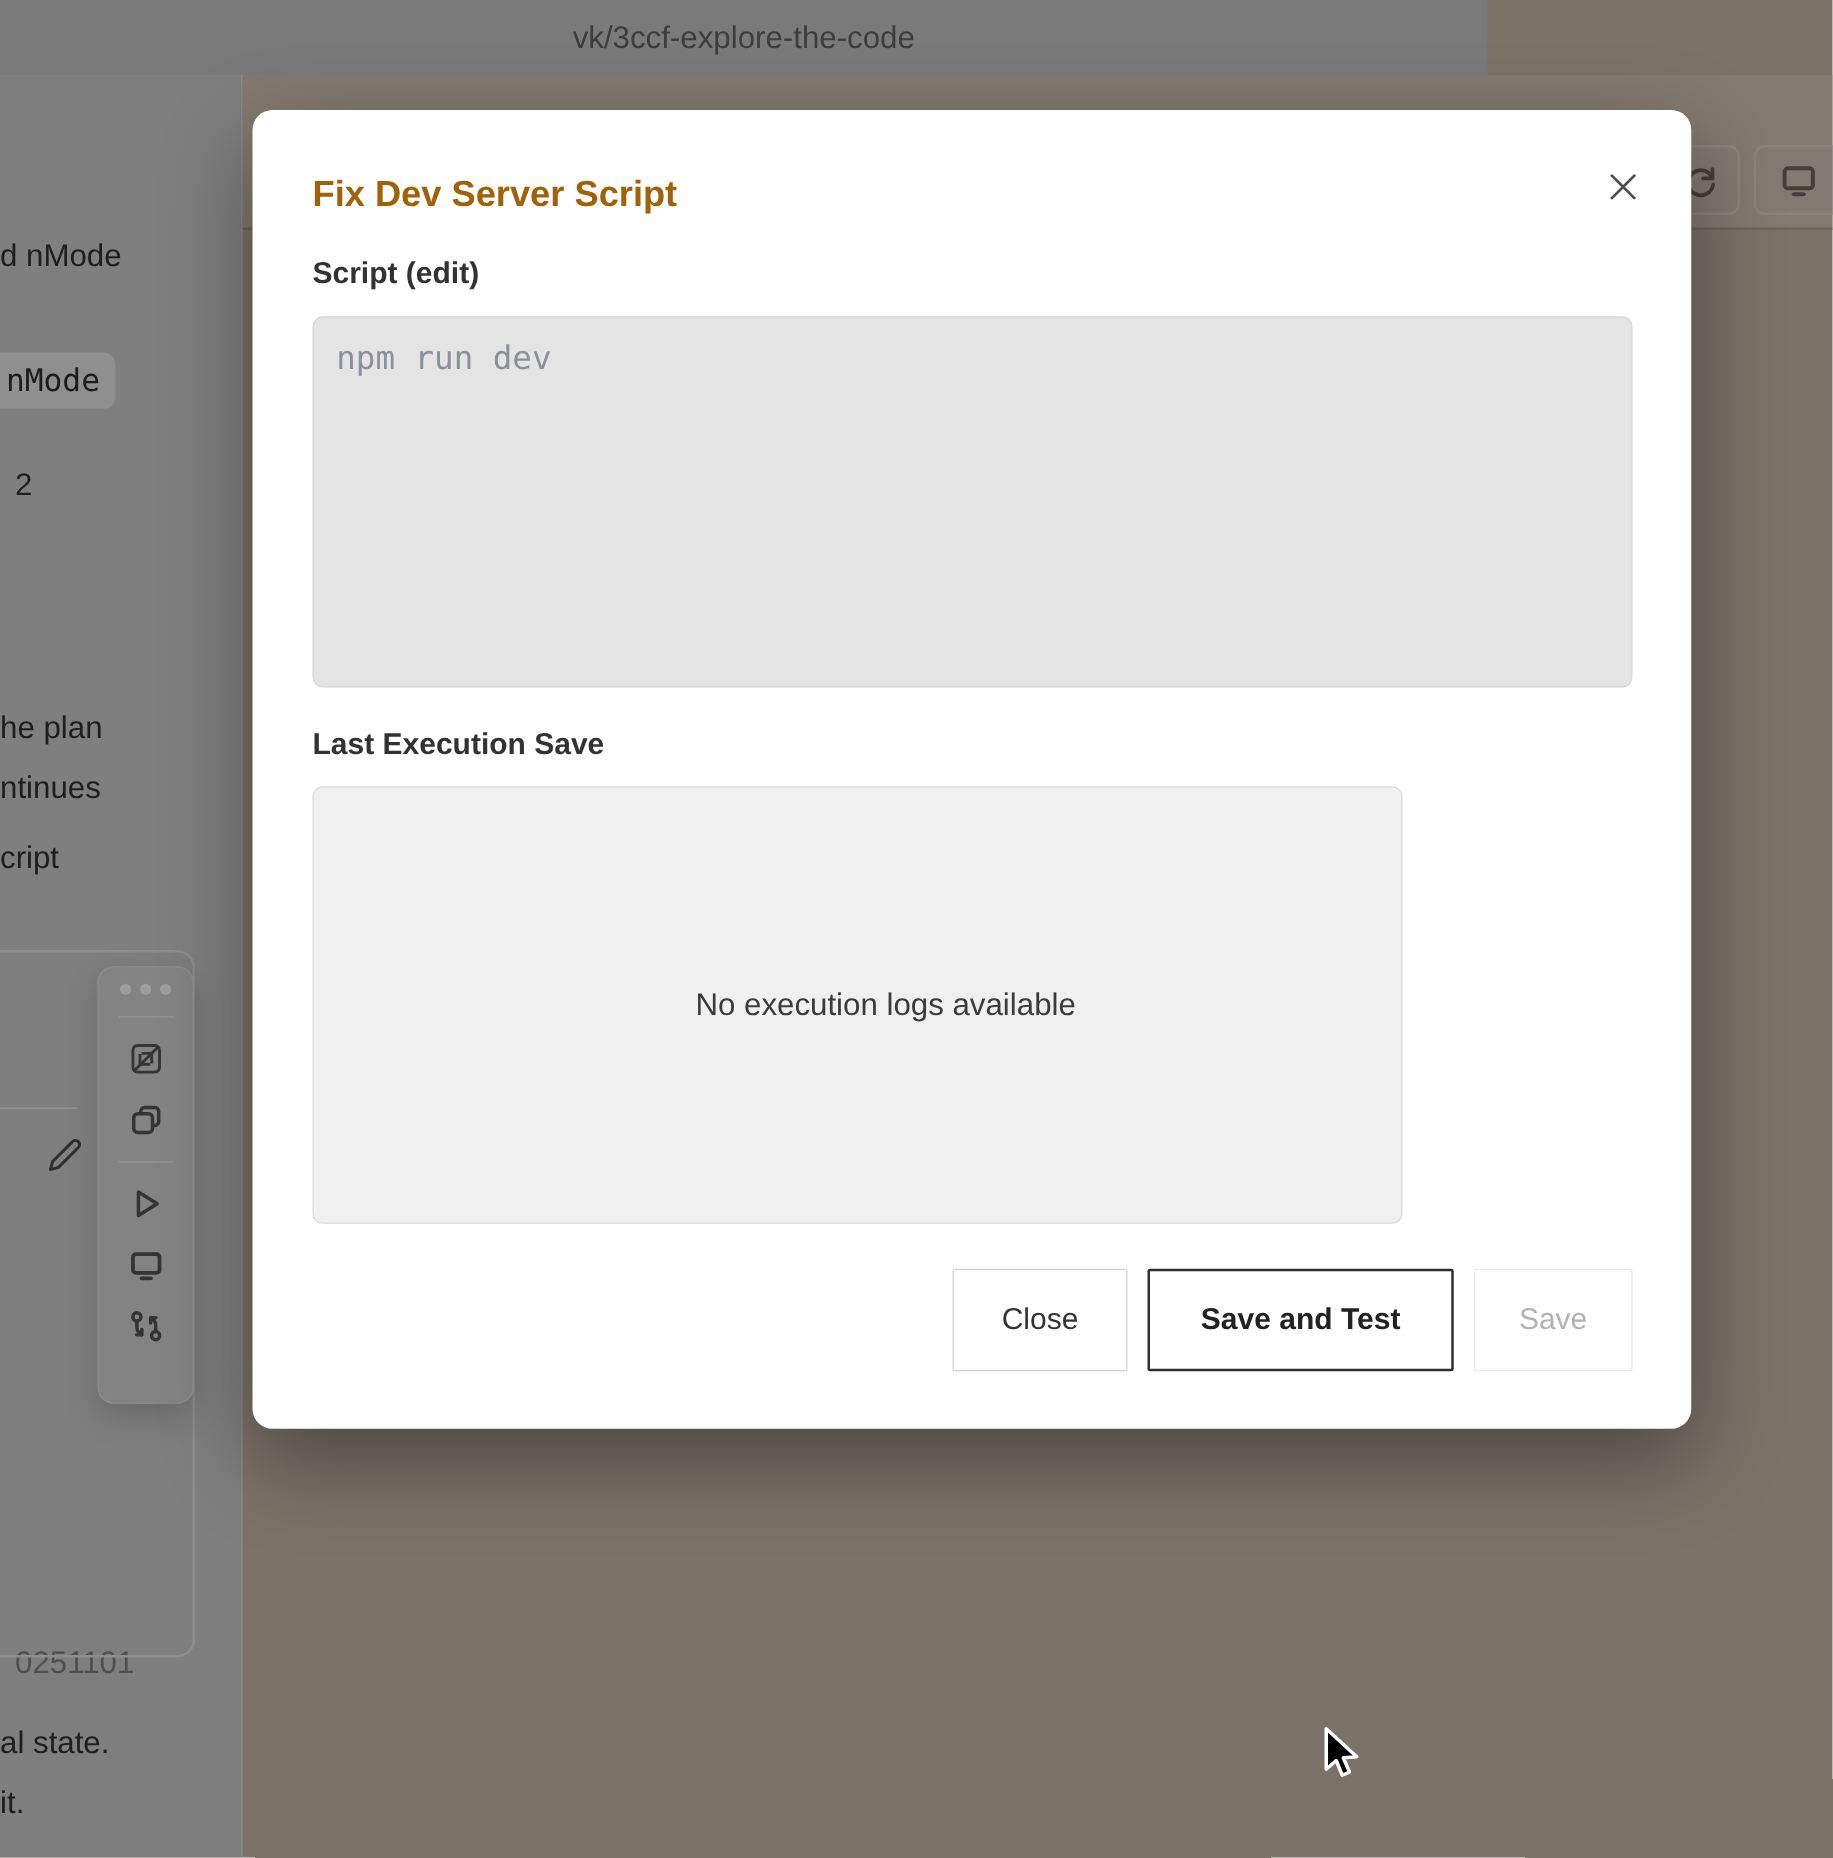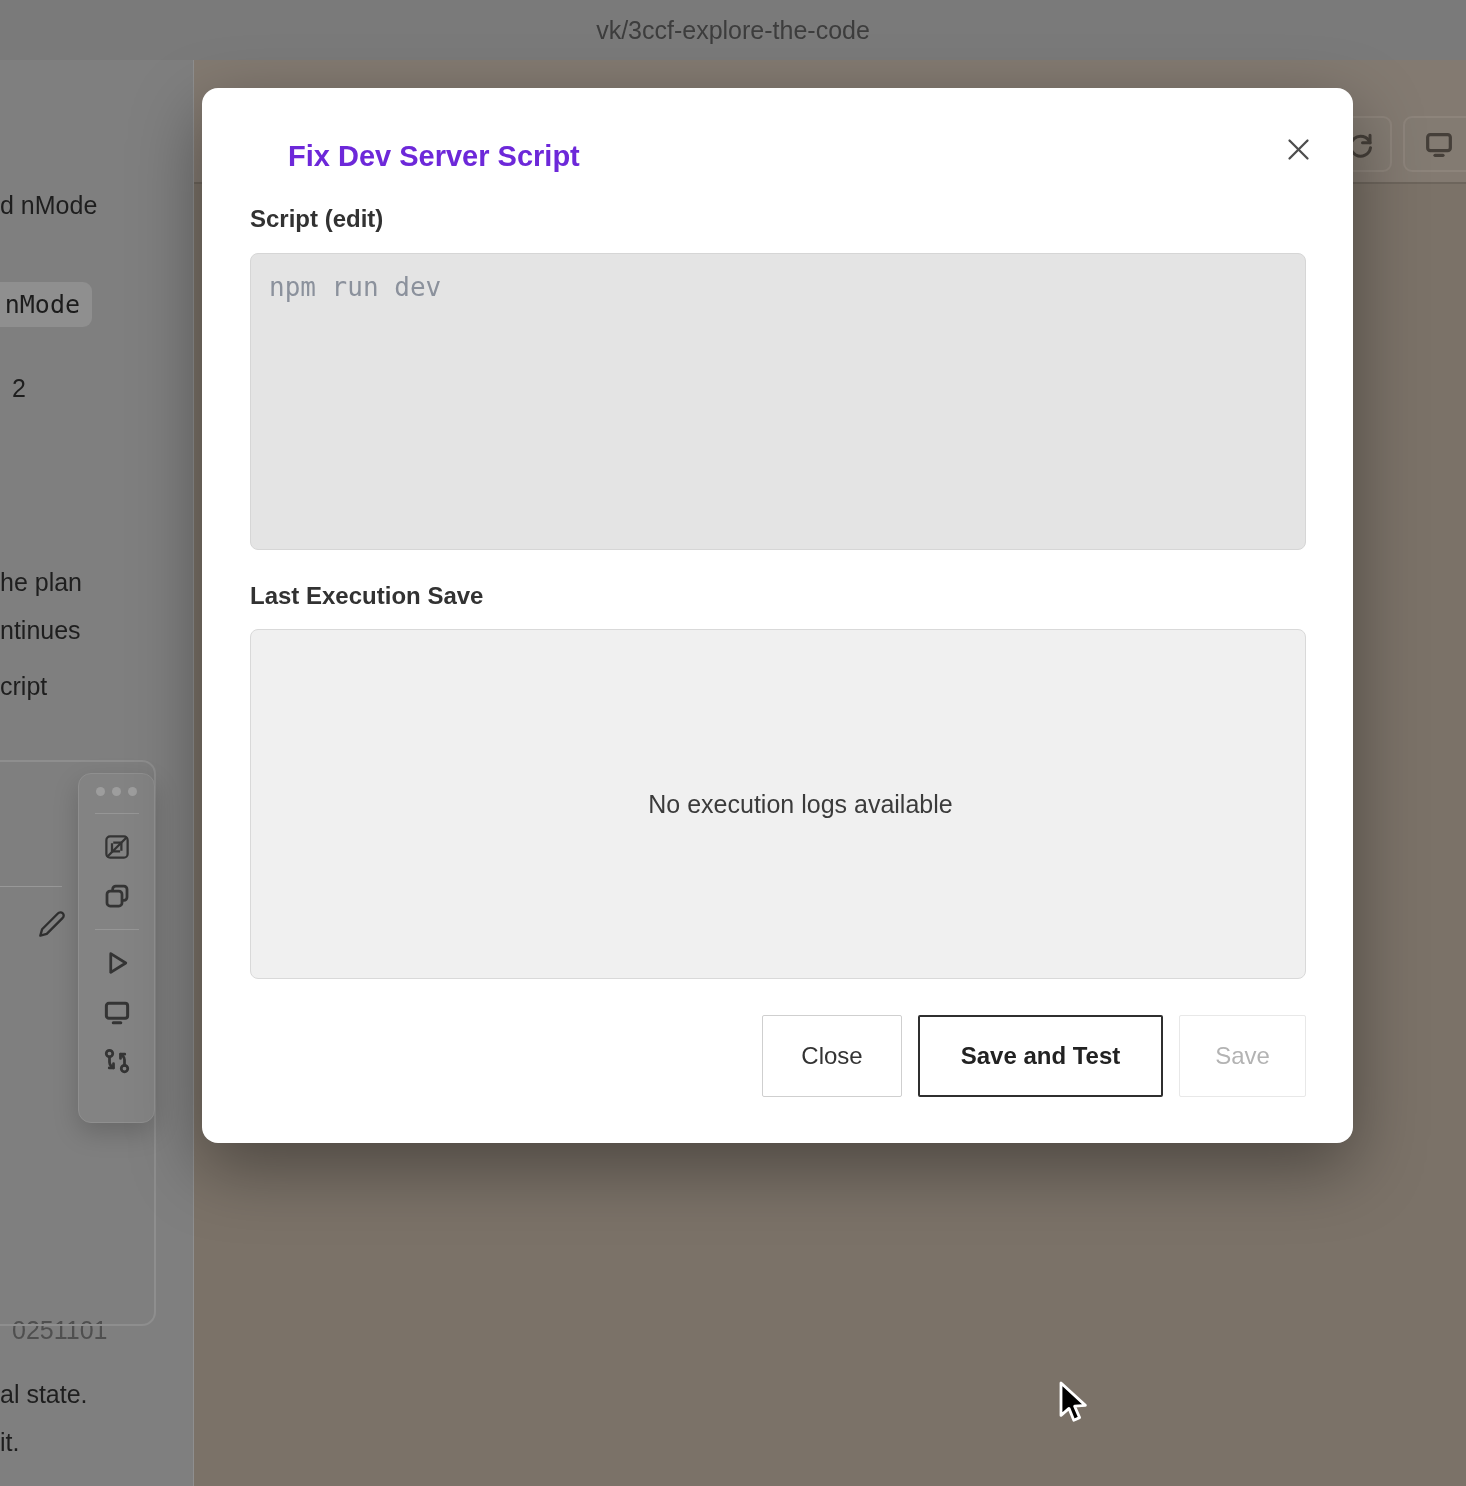--- a/index.html
+++ b/index.html
@@ -3,21 +3,21 @@
 <meta charset="utf-8">
 <style>
   html,body{margin:0;padding:0;}
   body{
     width:1466px;height:1486px;position:relative;overflow:hidden;
     font-family:"Liberation Sans",sans-serif;
     background:#7b7268;
   }
   
   .topbar{
-    position:absolute;left:0;top:0;width:1466px;height:60px;
+    position:absolute;left:0;top:0;width:1190px;height:60px;
     background:#7a7a7a;display:flex;align-items:center;justify-content:center;
   }
   .topbar-title{font-size:25px;color:#3d3d3d;}
   .sidebar{
     position:absolute;left:0;top:60px;width:193px;height:1426px;
     background:#7f7f7f;border-right:1px solid #8f8f8f;overflow:hidden;
   }
   .main-strip{
     position:absolute;left:194px;top:60px;width:1272px;height:122px;
     background:#837a71;border-bottom:2px solid #6d655c;
@@ -55,36 +55,36 @@
   }
   .dim-btn.refresh{left:1328px;width:60px;}
   .dim-btn.monitor{left:1403px;width:68px;}
   
   .modal{
     position:absolute;left:202px;top:88px;width:1151px;height:1055px;
     background:#ffffff;border-radius:16px;
     box-shadow:0 24px 70px rgba(0,0,0,.38);
     z-index:10;
   }
-  .m-title{position:absolute;left:48px;top:52px;font-size:29px;font-weight:700;color:#6d28d9;margin-left:38px;}
+  .m-title{position:absolute;left:48px;top:52px;font-size:29px;font-weight:700;color:#a16207;}
   .m-close{
     position:absolute;right:34px;top:40px;width:42px;height:42px;
     display:flex;align-items:center;justify-content:center;cursor:pointer;color:#4d4d4d;
   }
   .m-label-script{position:absolute;left:48px;top:117px;font-size:24px;font-weight:600;color:#323232;}
   .m-textarea{
     position:absolute;left:48px;top:165px;width:1056px;height:297px;box-sizing:border-box;
     background:#e4e4e4;border:1px solid #d6d6d6;border-radius:8px;
     font-family:"DejaVu Sans Mono",monospace;font-size:26px;color:#3a3f46;
     padding:18px;resize:none;outline:none;
   }
   .m-textarea::placeholder{color:#8b919c;}
   .m-label-logs{position:absolute;left:48px;top:494px;font-size:24px;font-weight:600;color:#323232;}
   .m-logs{
-    position:absolute;left:48px;top:541px;width:1056px;height:350px;box-sizing:border-box;
+    position:absolute;left:48px;top:541px;width:872px;height:350px;box-sizing:border-box;
     background:#f0f0f0;border:1px solid #d9d9d9;border-radius:8px;
     display:flex;align-items:center;justify-content:center;padding-left:45px;
   }
   .m-logs-empty{font-size:25px;color:#3b3b3b;}
   .m-footer{
     position:absolute;right:47px;top:927px;height:82px;
     display:flex;gap:16px;text-align:right;
   }
   .btn{
     height:82px;box-sizing:border-box;background:#ffffff;border-radius:2px;

